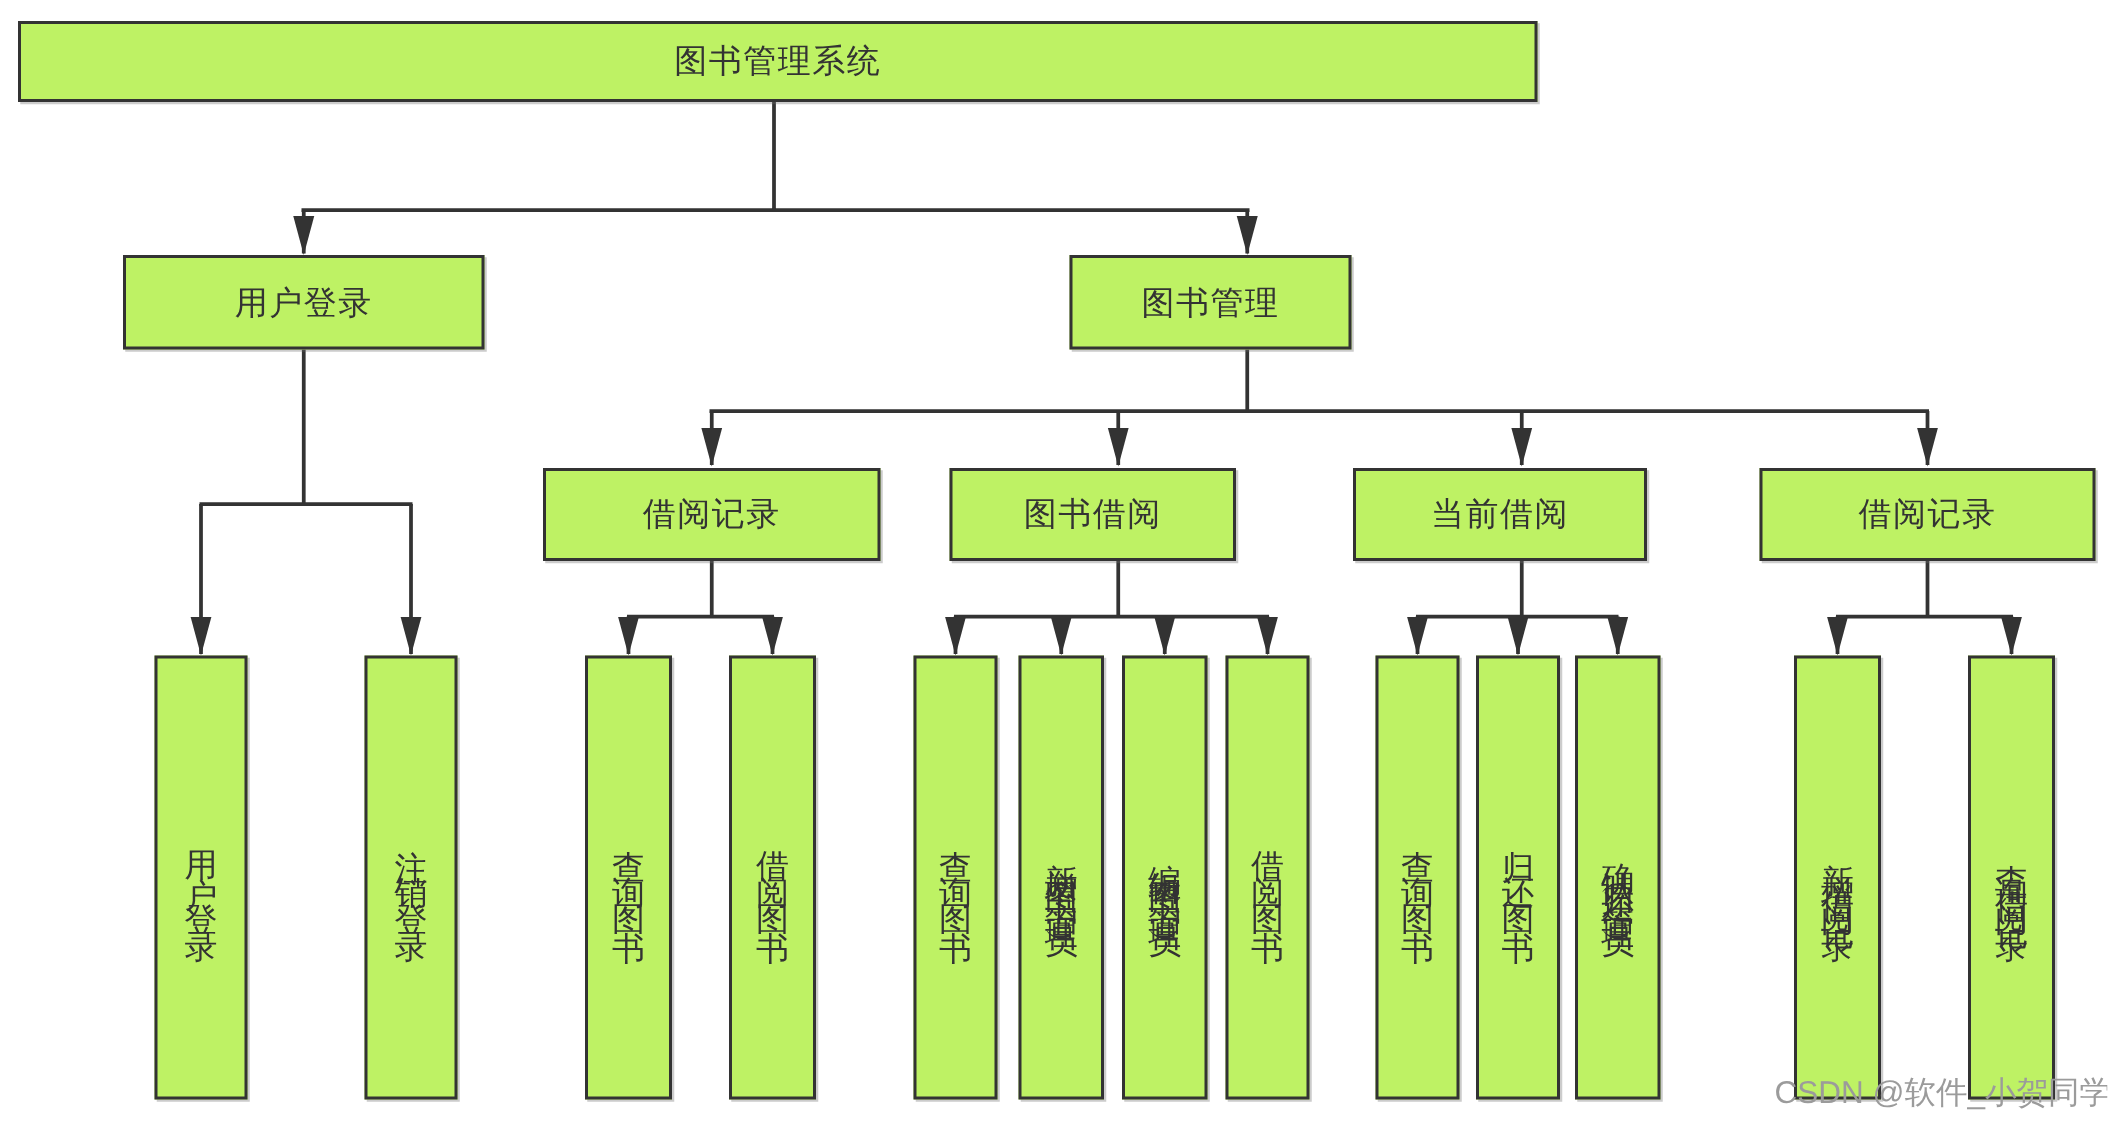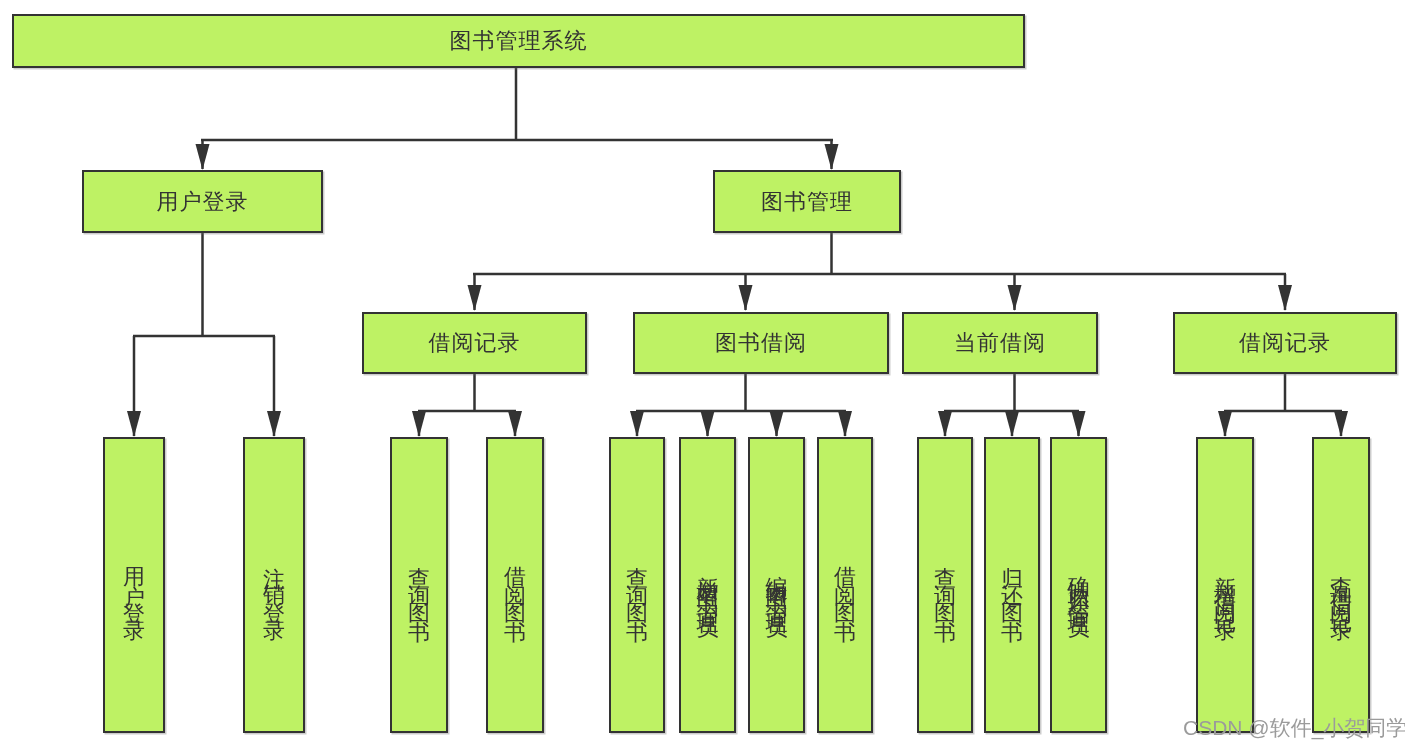--- a/index.html
+++ b/index.html
@@ -75,21 +75,21 @@
       <line x1="1341" y1="411" x2="1341" y2="436" marker-end="url(#arrow)"></line>
     </g>
   </svg>
 
   <div class="node h" style="left:12px;top:14px;width:1013px;height:54px">图书管理系统</div>
 
   <div class="node h" style="left:82px;top:170px;width:241px;height:63px">用户登录</div>
   <div class="node h" style="left:713px;top:170px;width:188px;height:63px">图书管理</div>
 
   <div class="node h" style="left:362px;top:312px;width:225px;height:62px">借阅记录</div>
-  <div class="node h" style="left:633px;top:312px;width:256px;height:62px">图书借阅</div>
+  <div class="node h" style="left:633px;top:312px;width:191px;height:62px">图书借阅</div>
   <div class="node h" style="left:902px;top:312px;width:196px;height:62px">当前借阅</div>
   <div class="node h" style="left:1173px;top:312px;width:224px;height:62px">借阅记录</div>
 
   <div class="node v sp-l" style="left:103px;top:437px;width:62px;height:296px">用户登录</div>
   <div class="node v sp-l" style="left:243px;top:437px;width:62px;height:296px">注销登录</div>
 
   <div class="node v sp-l" style="left:390px;top:437px;width:58px;height:296px">查询图书</div>
   <div class="node v sp-l" style="left:486px;top:437px;width:58px;height:296px">借阅图书</div>
 
   <div class="node v sp-l" style="left:609px;top:437px;width:56px;height:296px">查询图书</div>

